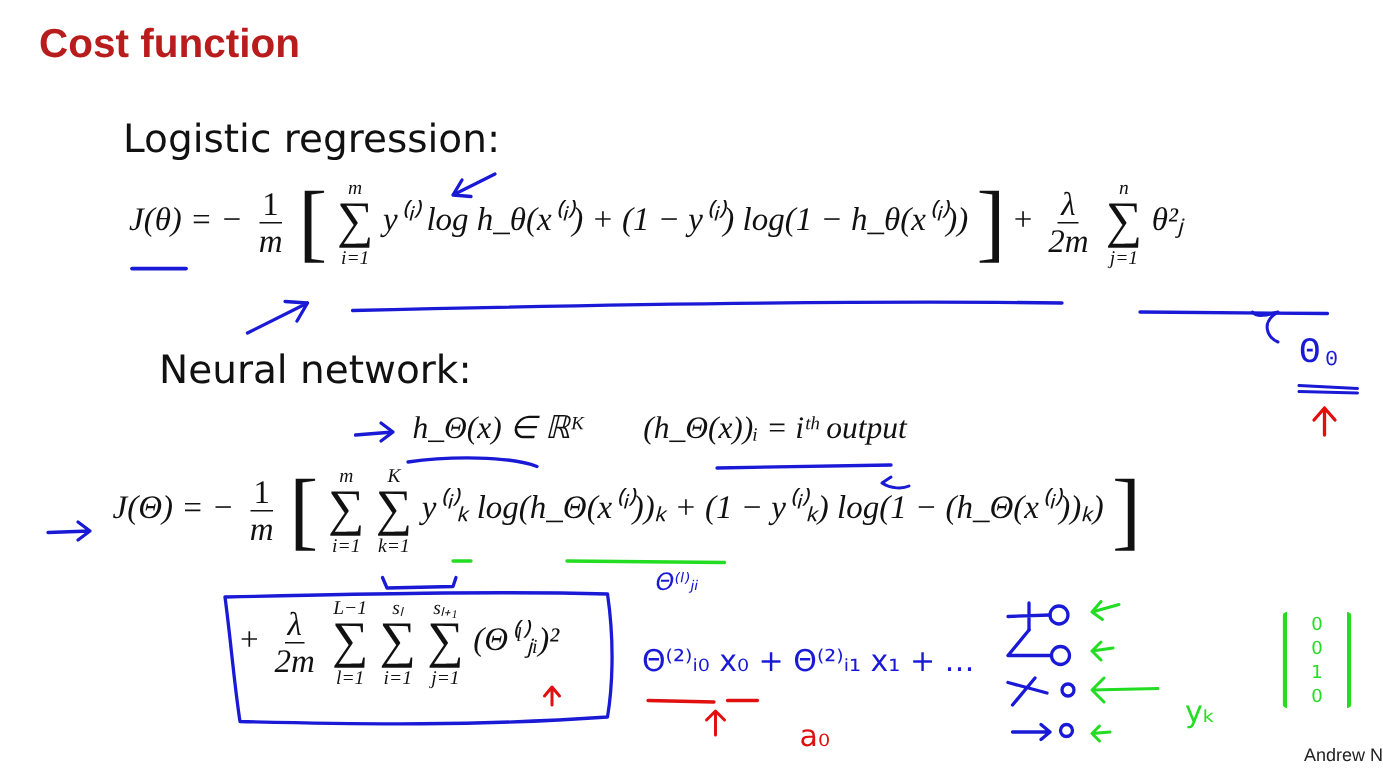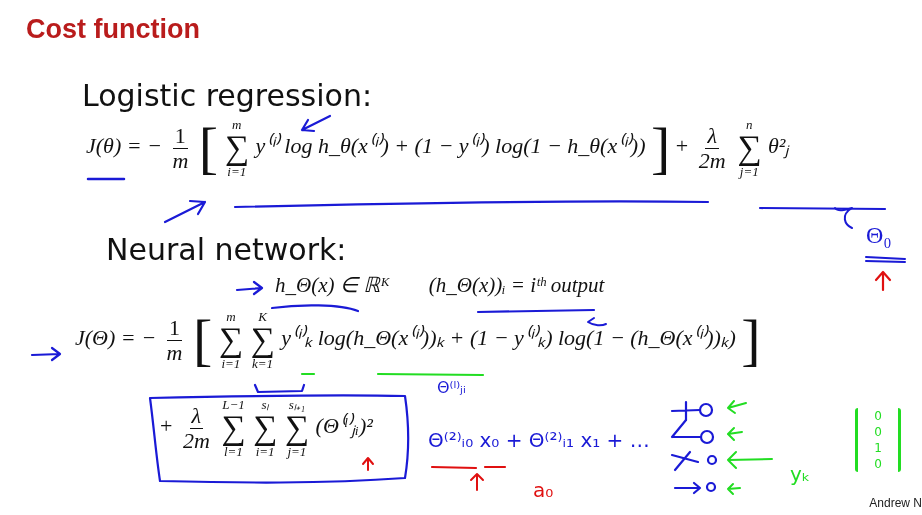--- a/index.html
+++ b/index.html
@@ -1,19 +1,19 @@
 <!DOCTYPE html>
 <html><head>
 <meta charset="utf-8">
 <style>
   html, body { margin:0; padding:0; background:#ffffff; }
   body { width:922px; height:515px; position:relative; overflow:hidden; font-family:"DejaVu Serif", serif; color:#111; }
   .abs { position:absolute; white-space:nowrap; }
   .title { left:26px; top:14px; font-family:"Liberation Sans", sans-serif; font-weight:bold; font-size:27px; color:#b91c1c; }
-  .section { font-family:"DejaVu Sans", sans-serif; font-size:30px; color:#111; }
+  .section { font-family:"DejaVu Sans", sans-serif; font-size:26px; color:#111; }
   .math { font-family:"Liberation Serif", serif; font-size:22px; color:#111; }
   .mi { font-style:italic; }
   .frac { display:inline-flex; flex-direction:column; align-items:center; vertical-align:middle; margin:0 3px; }
   .frac span { line-height:1.05; padding:0 2px; }
   .frac .num { border-bottom:1px solid #111; }
   .bigop { display:inline-flex; flex-direction:column; align-items:center; vertical-align:middle; margin:0 1px; }
   .bigop .lim { font-size:13px; font-style:italic; line-height:1; }
   .bigop .sig { font-size:34px; line-height:1; }
   .bracket { font-size:58px; font-weight:200; vertical-align:middle; line-height:1; }
   .footer { right:0; top:496px; font-family:"Liberation Sans", sans-serif; font-size:12px; color:#222; }
@@ -100,22 +100,22 @@
     <span class="lim">i=1</span>
   </span>
   <span class="bigop">
     <span class="lim">sₗ₊₁</span>
     <span class="sig">∑</span>
     <span class="lim">j=1</span>
   </span>
   <span class="mi">(Θ⁽ˡ⁾ⱼᵢ)²</span>
 </div>
 
-<div class="abs" style="left:866px; top:222px; color:#1a1ad6; font-family:Liberation Serif, serif; font-size:24px;">Θ₀</div>
-<div class="abs" style="left:437px; top:378px; color:#1a1ad6; font-family:'DejaVu Sans',sans-serif; font-size:16px;">Θ⁽ˡ⁾ⱼᵢ</div>
+<div class="abs" style="left:866px; top:222px; color:#1a1ad6; font-family:Liberation Mono, monospace; font-size:24px;">Θ₀</div>
+<div class="abs" style="left:437px; top:378px; color:#1a1ad6; font-family:'DejaVu Sans',sans-serif; font-size:16px;font-style:italic;">Θ⁽ˡ⁾ⱼᵢ</div>
 <div class="abs" style="left:428px; top:428px; color:#1a1ad6; font-family:'DejaVu Sans',sans-serif; font-size:20px;">Θ⁽²⁾ᵢ₀ x₀ + Θ⁽²⁾ᵢ₁ x₁ + …</div>
 <div class="abs" style="left:503px; top:478px; color:#e01010; font-family:'DejaVu Sans',sans-serif; font-size:20px;margin-left:30px;">a₀</div>
 <div class="abs" style="left:790px; top:438px; color:#22dd22; font-family:'DejaVu Sans',sans-serif; font-size:20px;margin-top:24px;">yₖ</div>
 <div class="abs" style="left:855px; top:408px; width:40px; height:64px; border-left:3px solid #22dd22; border-right:3px solid #22dd22; border-radius:3px; display:flex; flex-direction:column; align-items:center; justify-content:space-around; color:#22dd22; font-family:'DejaVu Sans',sans-serif; font-size:12px; line-height:1;">
   <span>0</span>
   <span>0</span>
   <span>1</span>
   <span>0</span>
 </div>
 

